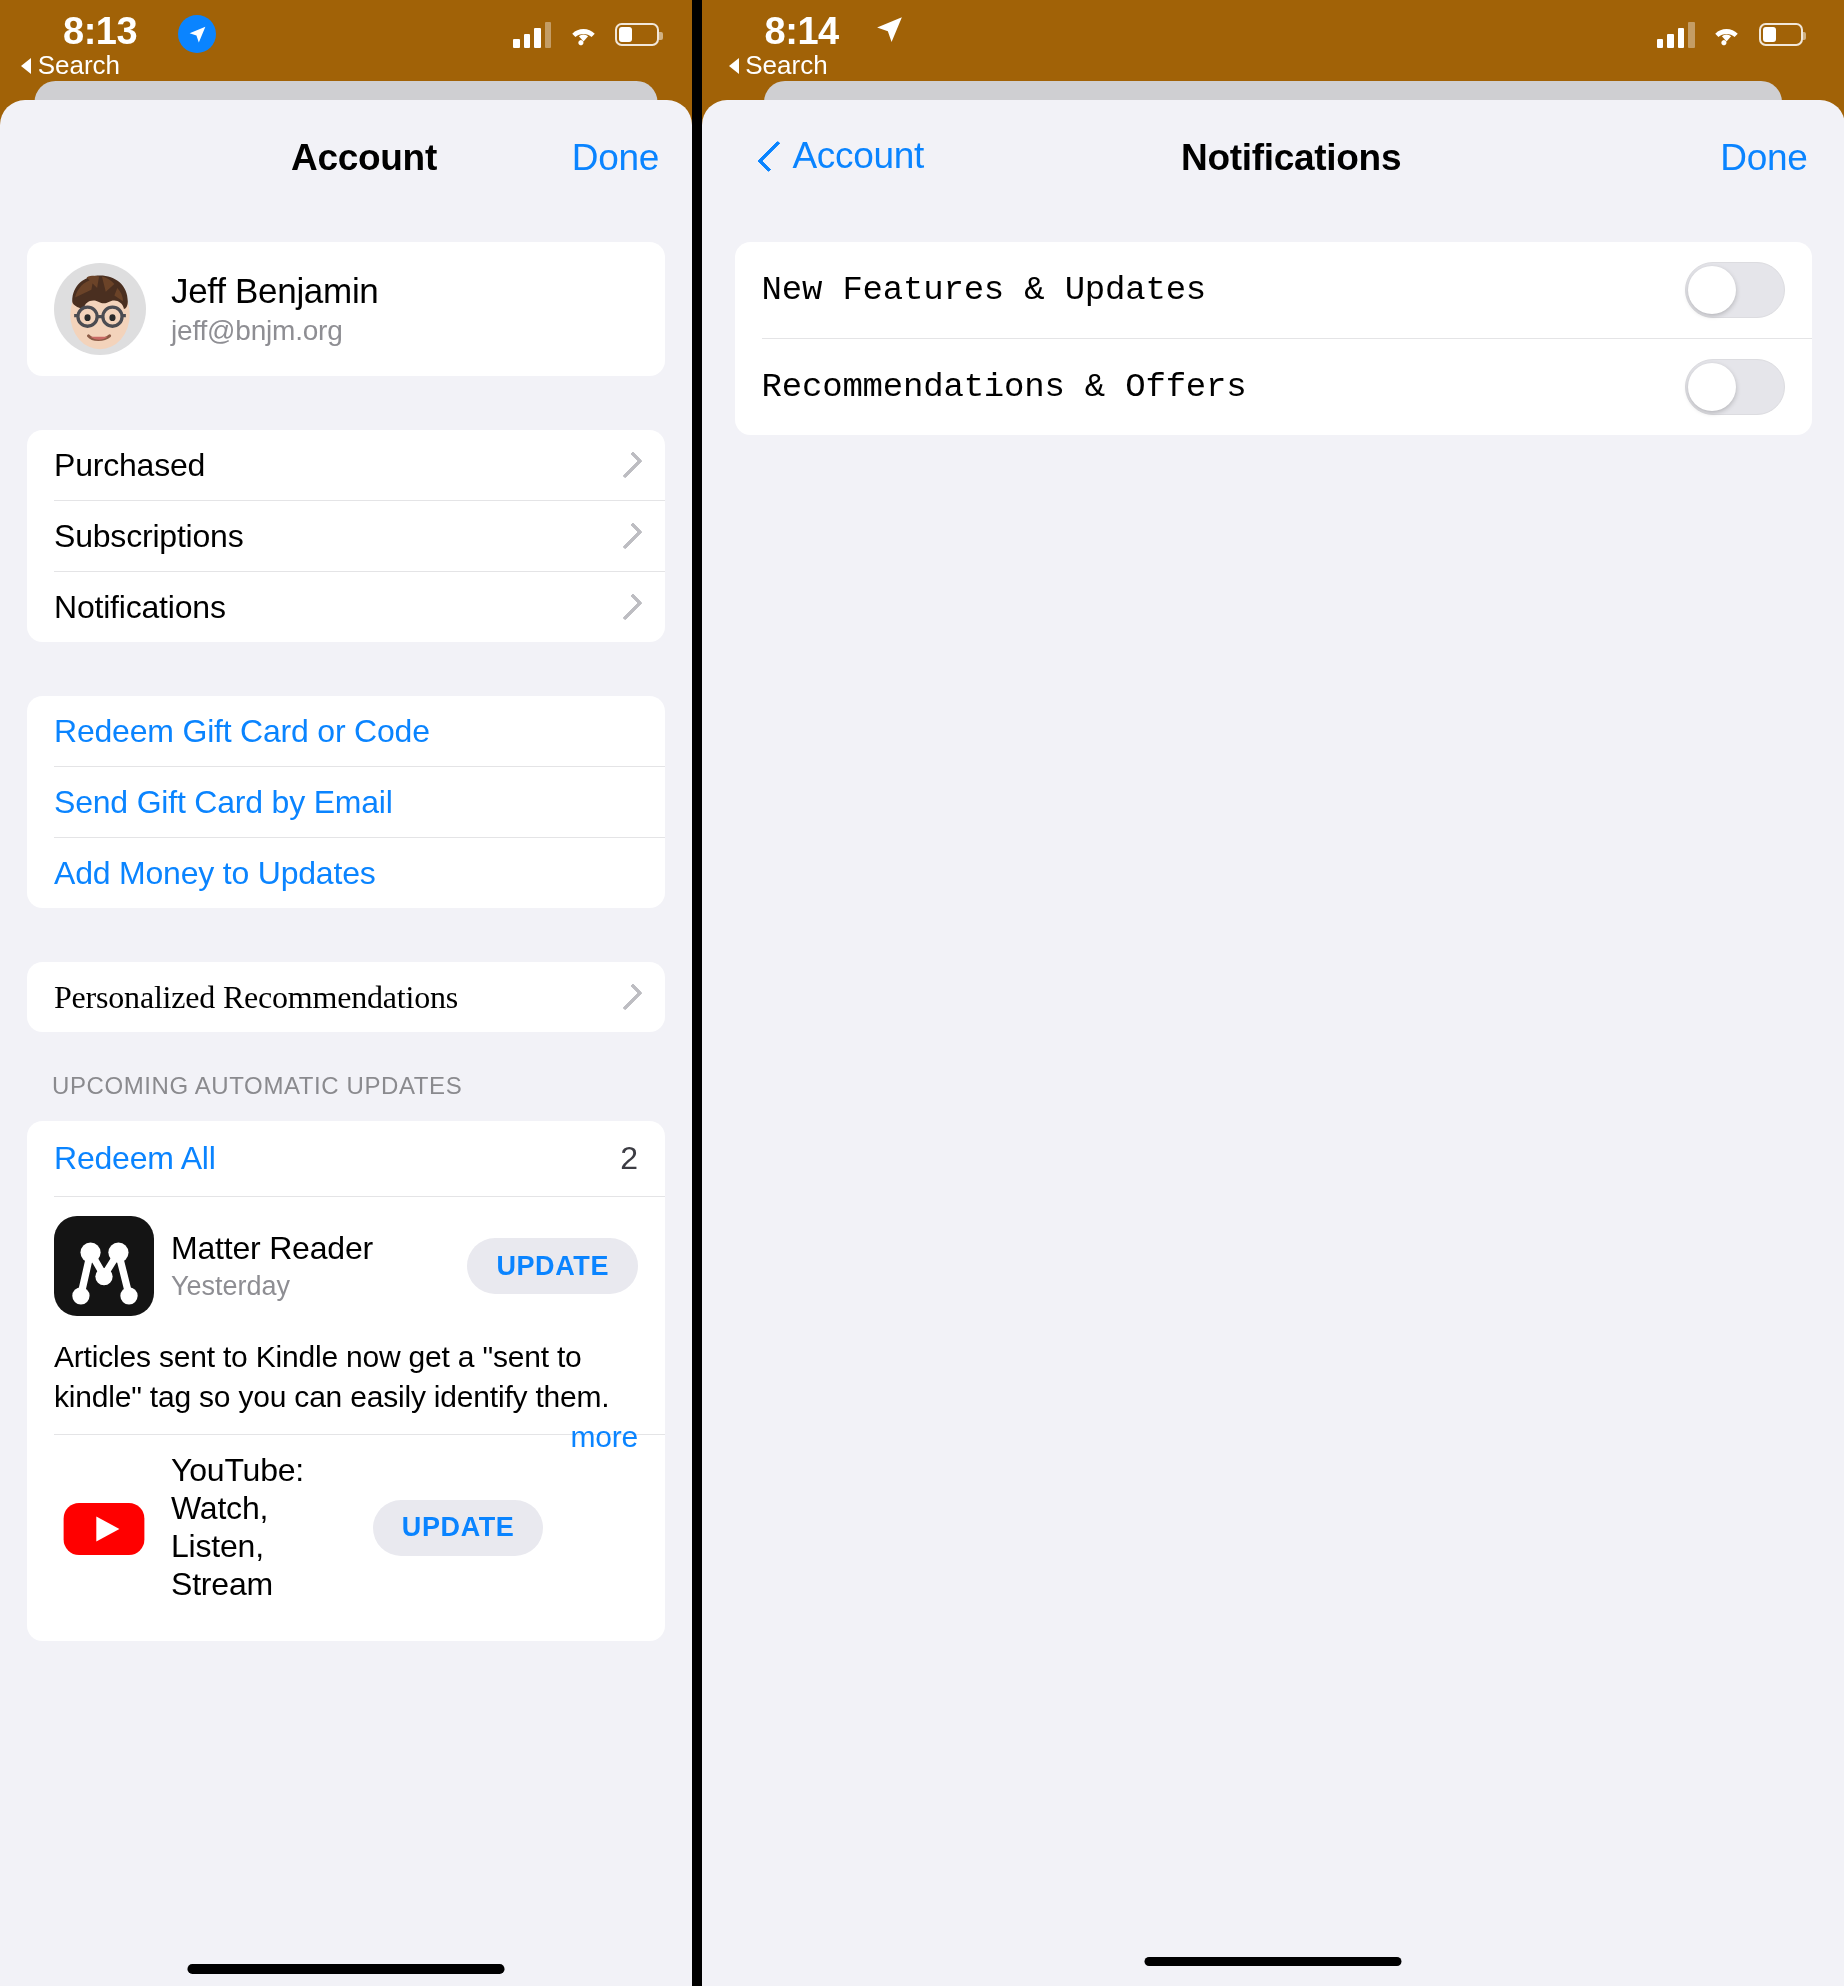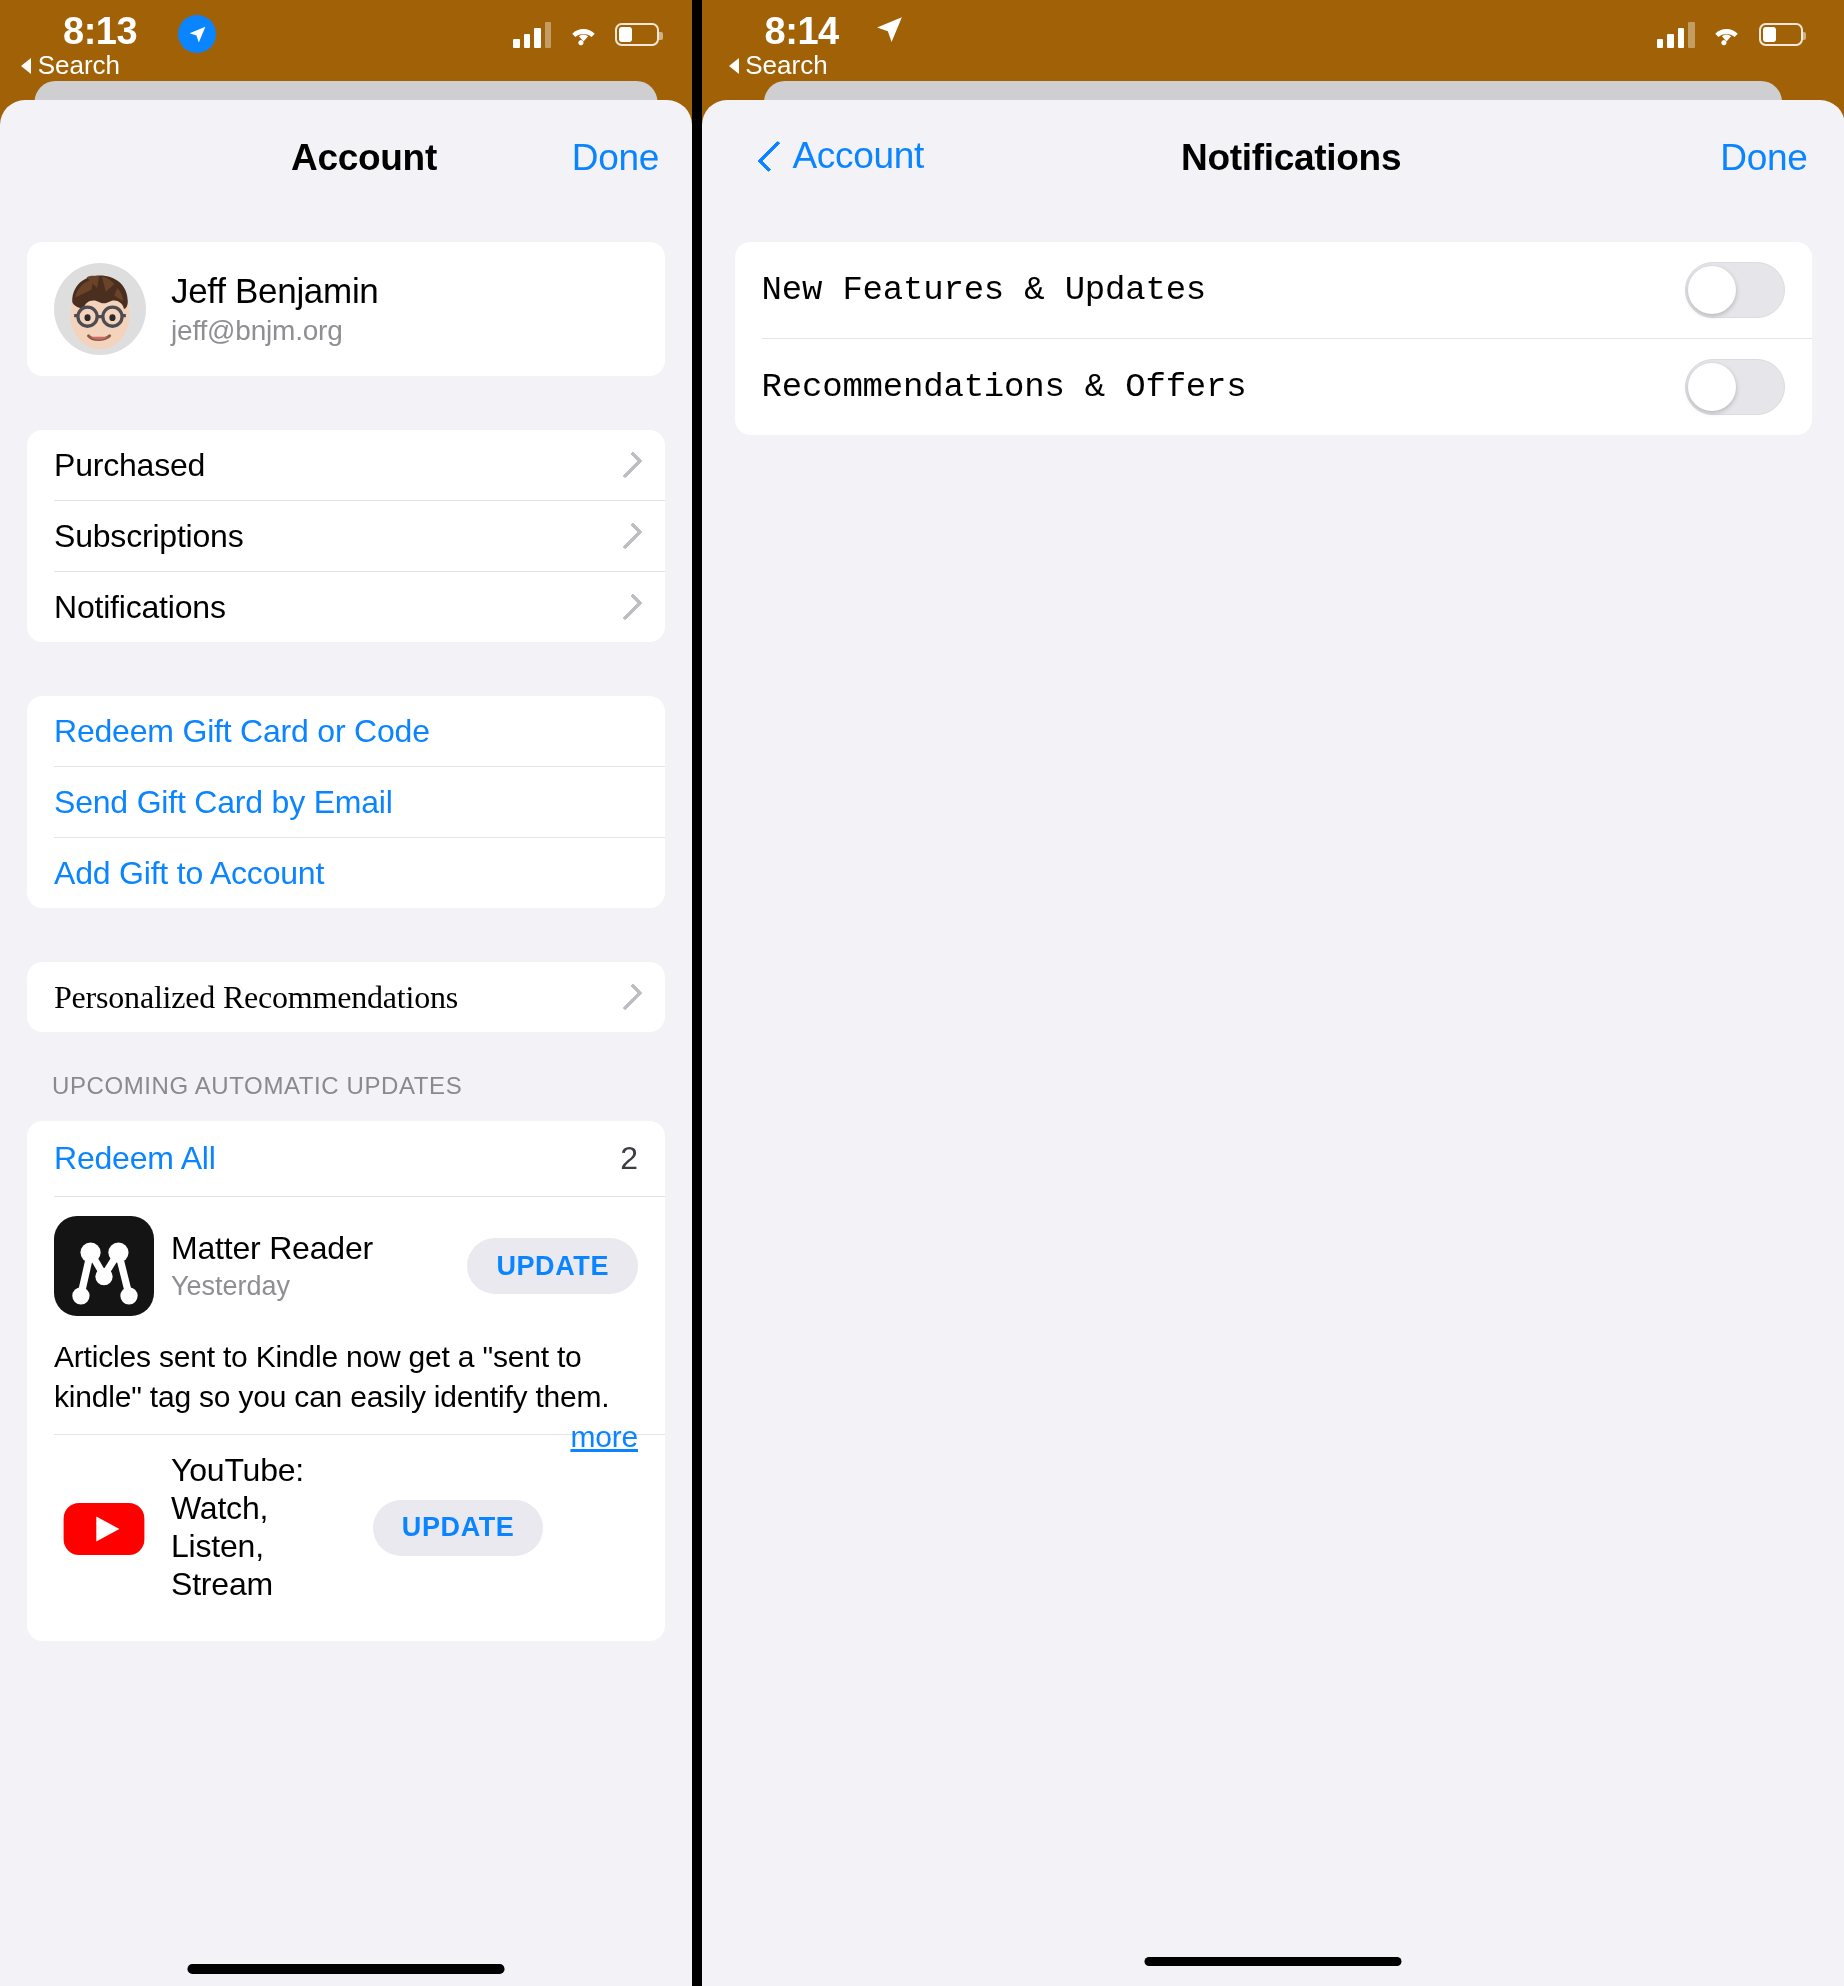--- a/index.html
+++ b/index.html
@@ -250,21 +250,21 @@
         <div class="card" style="margin-top:54px;">
           <div class="row" style="min-height:70px;">
             <span class="row-label blue">Redeem Gift Card or Code</span>
           </div>
           <div class="sep"></div>
           <div class="row" style="min-height:70px;">
             <span class="row-label blue">Send Gift Card by Email</span>
           </div>
           <div class="sep"></div>
           <div class="row" style="min-height:70px;">
-            <span class="row-label blue">Add Gift to Account</span>
+            <span class="row-label blue">Add Money to Updates</span>
           </div>
         </div>
 
         <div class="card" style="margin-top:54px;">
           <div class="row" style="min-height:70px;font-family:Liberation Serif, serif;">
             <span class="row-label">Personalized Recommendations</span>
             <span class="chev-right"></span>
           </div>
         </div>
 
@@ -295,21 +295,21 @@
             </div>
             <div class="app-meta">
               <div class="app-name">Matter Reader</div>
               <div class="app-sub">Yesterday</div>
             </div>
             <button class="update-btn">UPDATE</button>
           </div>
 
           <div class="app-desc">
             <span>Articles sent to Kindle now get a "sent to kindle" tag so you can easily identify them.</span>
-            <span class="more-link" style="float:right;text-decoration:underline;">more</span>
+            <span class="more-link" style="float:right;">more</span>
           </div>
 
           <div class="sep"></div>
 
           <div class="app-row" style="padding-top:17.3px;">
             <div class="app-icon yt">
               <svg viewBox="0 0 104 104" width="100" height="100">
                 <rect width="104" height="104" rx="24" fill="#fff"></rect>
                 <rect x="10" y="26" width="84" height="54" rx="16" fill="#ff0000"></rect>
                 <path d="M44 40 68 53 44 66z" fill="#fff"></path>

